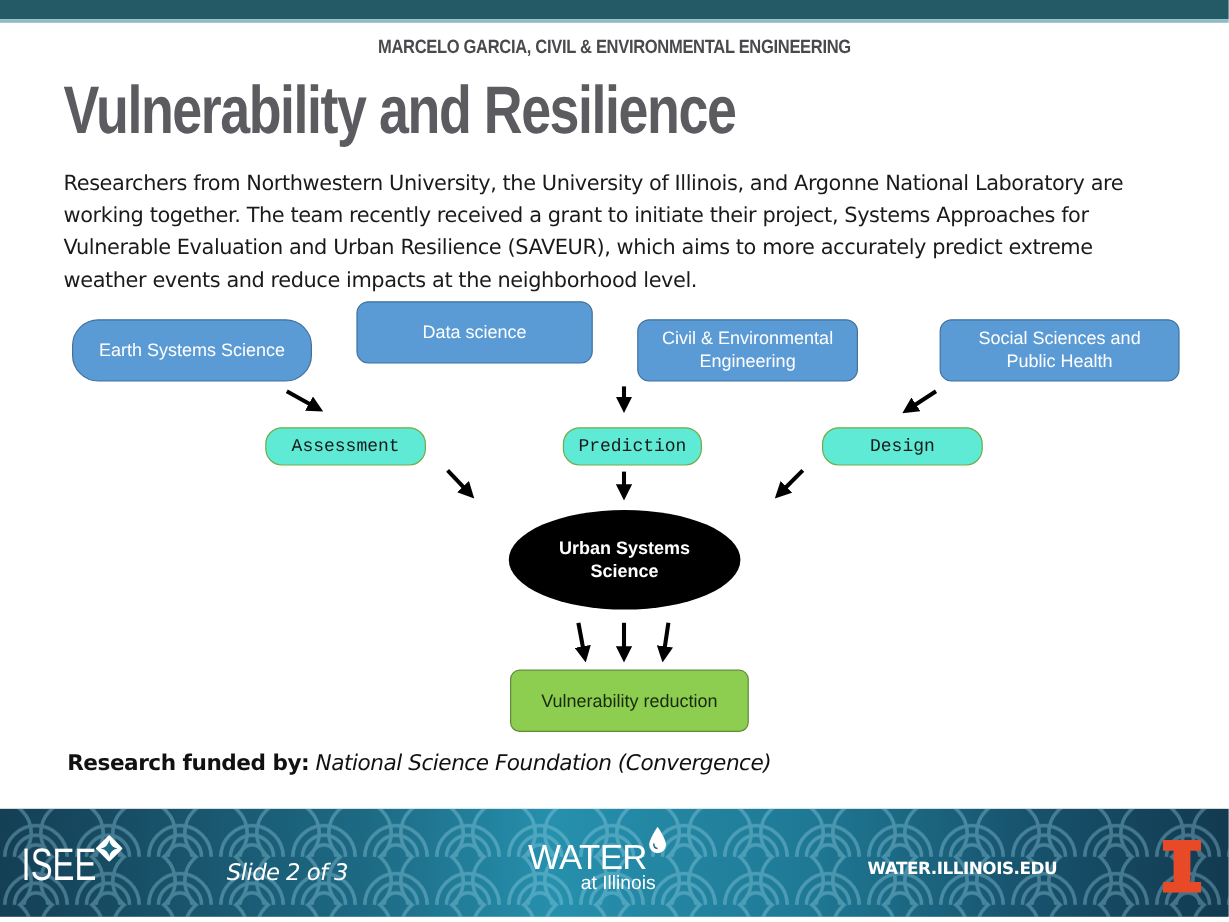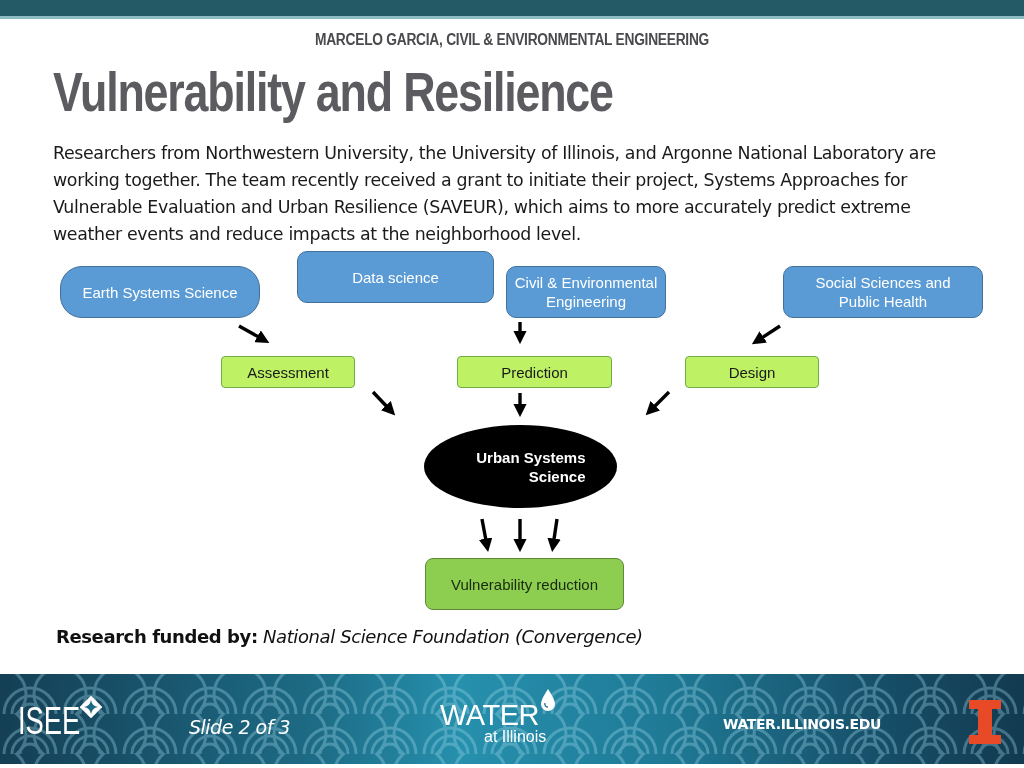--- a/index.html
+++ b/index.html
@@ -28,28 +28,28 @@
     color: #1a1a1a; letter-spacing: -0.35px;
   }
 
   
   .node-blue {
     position: absolute; height: 52px; background: #5b9bd5; border: 1.5px solid #41719c; border-radius: 10px;
     color: #ffffff; font-family: "Liberation Sans", sans-serif; font-size: 15px; line-height: 19px;
     display: flex; align-items: center; justify-content: center; text-align: center;
   }
   .node-outline {
-    position: absolute; height: 32px; background: #bef264; border: 1.5px solid #70ad47; border-radius: 4px;
-    color: #1a1a1a; font-family: Liberation Sans, sans-serif; font-size: 15px;
+    position: absolute; height: 32px; background: #5eead4; border: 1.5px solid #70ad47; border-radius: 14px;
+    color: #1a1a1a; font-family: Liberation Mono, monospace; font-size: 15px;
     display: flex; align-items: center; justify-content: center;
   }
   .node-ellipse {
     position: absolute; left: 424px; top: 425px; width: 193px; height: 83px; background: #000000;
     border-radius: 50%; color: #ffffff; font-family: "Liberation Sans", sans-serif; font-weight: bold;
-    font-size: 15px; line-height: 19px; display: flex; align-items: center; justify-content: center; text-align: right;
+    font-size: 15px; line-height: 19px; display: flex; align-items: center; justify-content: center; text-align: center;
   }
   .node-green {
     position: absolute; left: 425px; top: 558px; width: 199px; height: 52px; background: #8dcd4f;
     border: 1.5px solid #5e8a3a; border-radius: 8px; color: #1a2a10;
     font-family: "Liberation Sans", sans-serif; font-size: 15px;
     display: flex; align-items: center; justify-content: center;
   }
   .diagram-svg { position: absolute; left: 0; top: 0; width: 1024px; height: 768px; pointer-events: none; }
 
   .funding {
@@ -118,25 +118,25 @@
     <line x1="669" y1="392" x2="650" y2="411"></line>
 
     <line x1="482" y1="519" x2="487" y2="546"></line>
     <line x1="520" y1="519" x2="520" y2="546"></line>
     <line x1="557" y1="519" x2="553" y2="546"></line>
   </g>
 </svg>
 
 <div class="node-blue" style="left:60px; top:266px; width:200px;border-radius:22px;">Earth Systems Science</div>
 <div class="node-blue" style="left:297px; top:251px; width:197px;">Data science</div>
-<div class="node-blue" style="left:506px; top:266px; width:160px; padding:0 6px;">Civil &amp; Environmental Engineering</div>
+<div class="node-blue" style="left:531px; top:266px; width:184px; padding:0 6px;">Civil &amp; Environmental Engineering</div>
 <div class="node-blue" style="left:770px; top:266px; width:200px; padding:0 22px;margin-left:13px;">Social Sciences and Public Health</div>
 
 <div class="node-outline" style="left:221px; top:356px; width:134px;">Assessment</div>
-<div class="node-outline" style="left:457px; top:356px; width:155px;">Prediction</div>
+<div class="node-outline" style="left:469px; top:356px; width:116px;">Prediction</div>
 <div class="node-outline" style="left:685px; top:356px; width:134px;">Design</div>
 
 <div class="node-ellipse">
   <span style="width:130px;">Urban Systems Science</span>
 </div>
 
 <div class="node-green">Vulnerability reduction</div>
 
 <div class="funding">
   <span class="label">Research funded by:</span>

